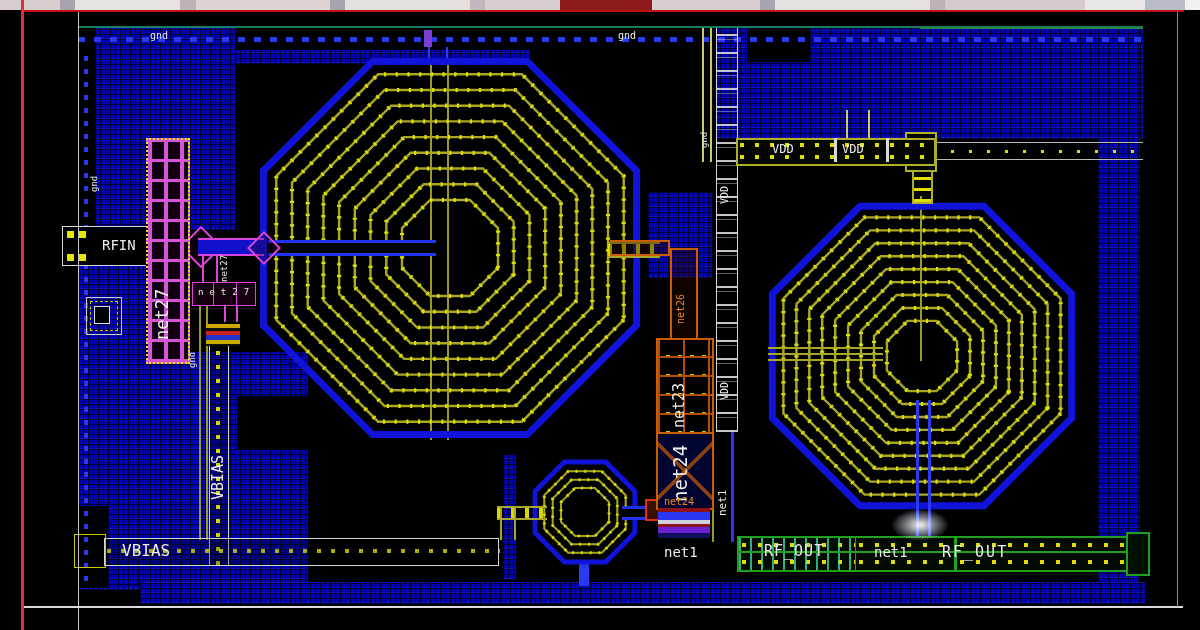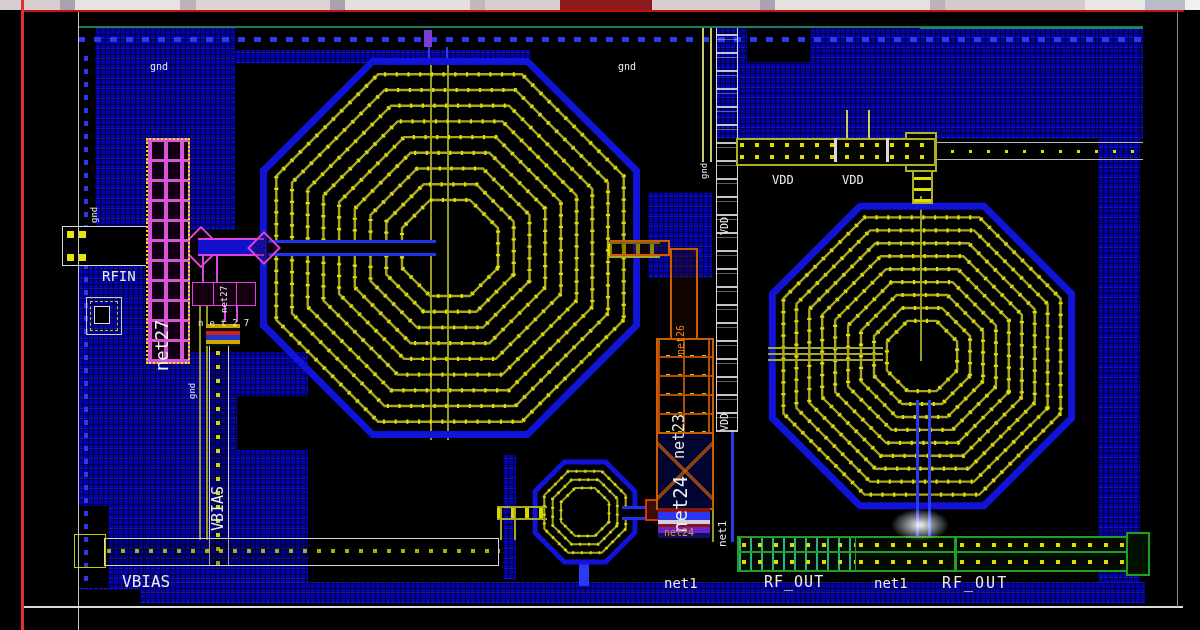--- a/index.html
+++ b/index.html
@@ -82,21 +82,21 @@
   
   svg.spiral{position:absolute;z-index:7;overflow:visible;}
   svg.spiral polygon{fill:none;}
   .oring{stroke:#1113d8;stroke-width:7;}
   .yring{stroke:#a8a826;stroke-width:2.4;}
   .vring{stroke:#e0e000;stroke-width:4.2;stroke-dasharray:2.2 9.5;}
   svg.small .oring{stroke-width:5;}
   svg.small .yring{stroke-width:2;}
   svg.small .vring{stroke-width:3;stroke-dasharray:1.8 7;}
   
-  .lbl{position:absolute;color:#ececec;z-index:40;white-space:nowrap;line-height:1;margin-top:31px;}
+  .lbl{position:absolute;color:#ececec;z-index:40;white-space:nowrap;line-height:1;}
   .vtext{writing-mode:vertical-rl;transform:rotate(180deg);}
   .orangetxt{color:#ee8822;}
   
   #glow{z-index:50;border-radius:50%;
     background:radial-gradient(closest-side,rgba(255,255,255,.95),rgba(235,245,255,.45) 55%,transparent);}
 </style>
 </head>
 <body>
 
 <div id="stage">

